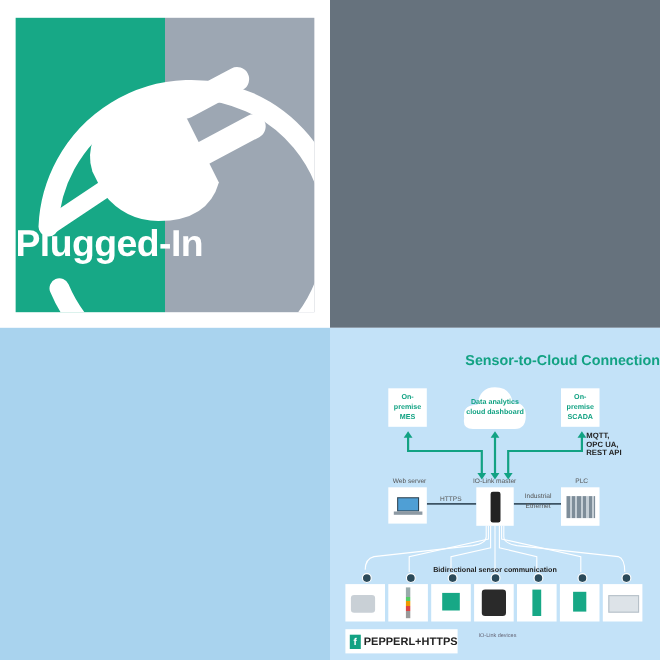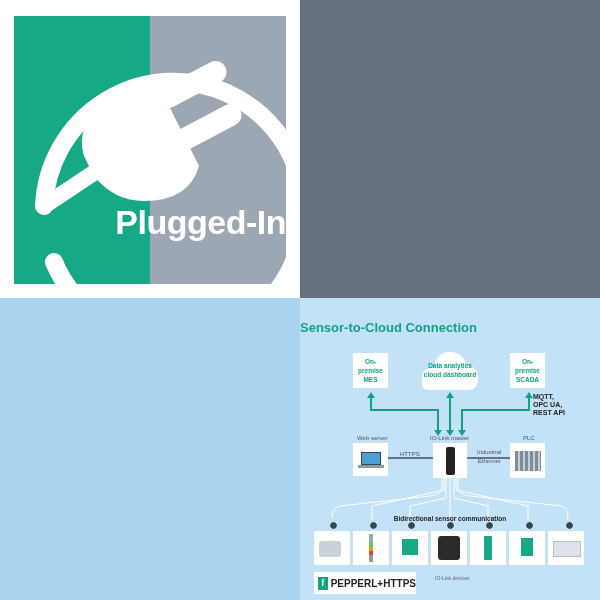--- a/index.html
+++ b/index.html
@@ -6,22 +6,22 @@
   body{width:600px;height:600px;position:relative;overflow:hidden;background:#fff;font-family:"Liberation Sans",sans-serif;}
   .tile{position:absolute;}
   #tl{left:0;top:0;width:300px;height:298px;background:#fff;}
   #tr{left:300px;top:0;width:300px;height:298px;background:#66727d;}
   #bl{left:0;top:298px;width:300px;height:302px;background:#a9d3ee;}
   #br{left:300px;top:298px;width:300px;height:302px;background:#c3e2f8;}
   .logo{position:absolute;left:14px;top:16px;width:272px;height:268px;overflow:hidden;}
   .logo .g{position:absolute;left:0;top:0;width:136px;height:100%;}
   .logo .gr{position:absolute;left:136px;top:0;width:136px;height:100%;}
   .logo svg{position:absolute;left:0;top:0;}
-  .logo .txt{position:absolute;left:0;width:100%;top:187px;text-align:right;color:#fff;font-weight:bold;font-size:34px;letter-spacing:-0.5px;}
-  .diag-title{position:absolute;left:0;width:300px;top:22px;text-align:left;color:#12a283;font-weight:bold;font-size:13px;}
+  .logo .txt{position:absolute;left:0;width:100%;top:187px;text-align:left;color:#fff;font-weight:bold;font-size:34px;letter-spacing:-0.5px;}
+  .diag-title{position:absolute;left:0;width:300px;top:22px;text-align:right;color:#12a283;font-weight:bold;font-size:13px;}
   .box{position:absolute;background:#fff;display:flex;align-items:center;justify-content:center;text-align:center;color:#12a283;font-weight:bold;font-size:6.5px;line-height:9px;}
   .lbl{position:absolute;font-size:6px;color:#555;}
   .proto{position:absolute;font-size:7px;font-weight:bold;color:#222;line-height:8px;}
   .dev{position:absolute;top:233px;width:36px;height:34px;background:#fff;}
   .ico{position:absolute;top:223px;width:7px;height:7px;border-radius:50%;background:#2b4a5a;border:1px solid #fff;}
   .pf{position:absolute;left:14px;top:274px;width:102px;height:22px;background:#fff;display:flex;align-items:center;gap:3px;padding-left:4px;box-sizing:border-box;}
   .pf .mark{width:12px;height:13px;background:#12a283;color:#fff;font-size:9px;font-weight:bold;display:flex;align-items:center;justify-content:center;}
   .pf .name{font-size:10px;font-weight:bold;color:#222;}
 </style>
 </head>

